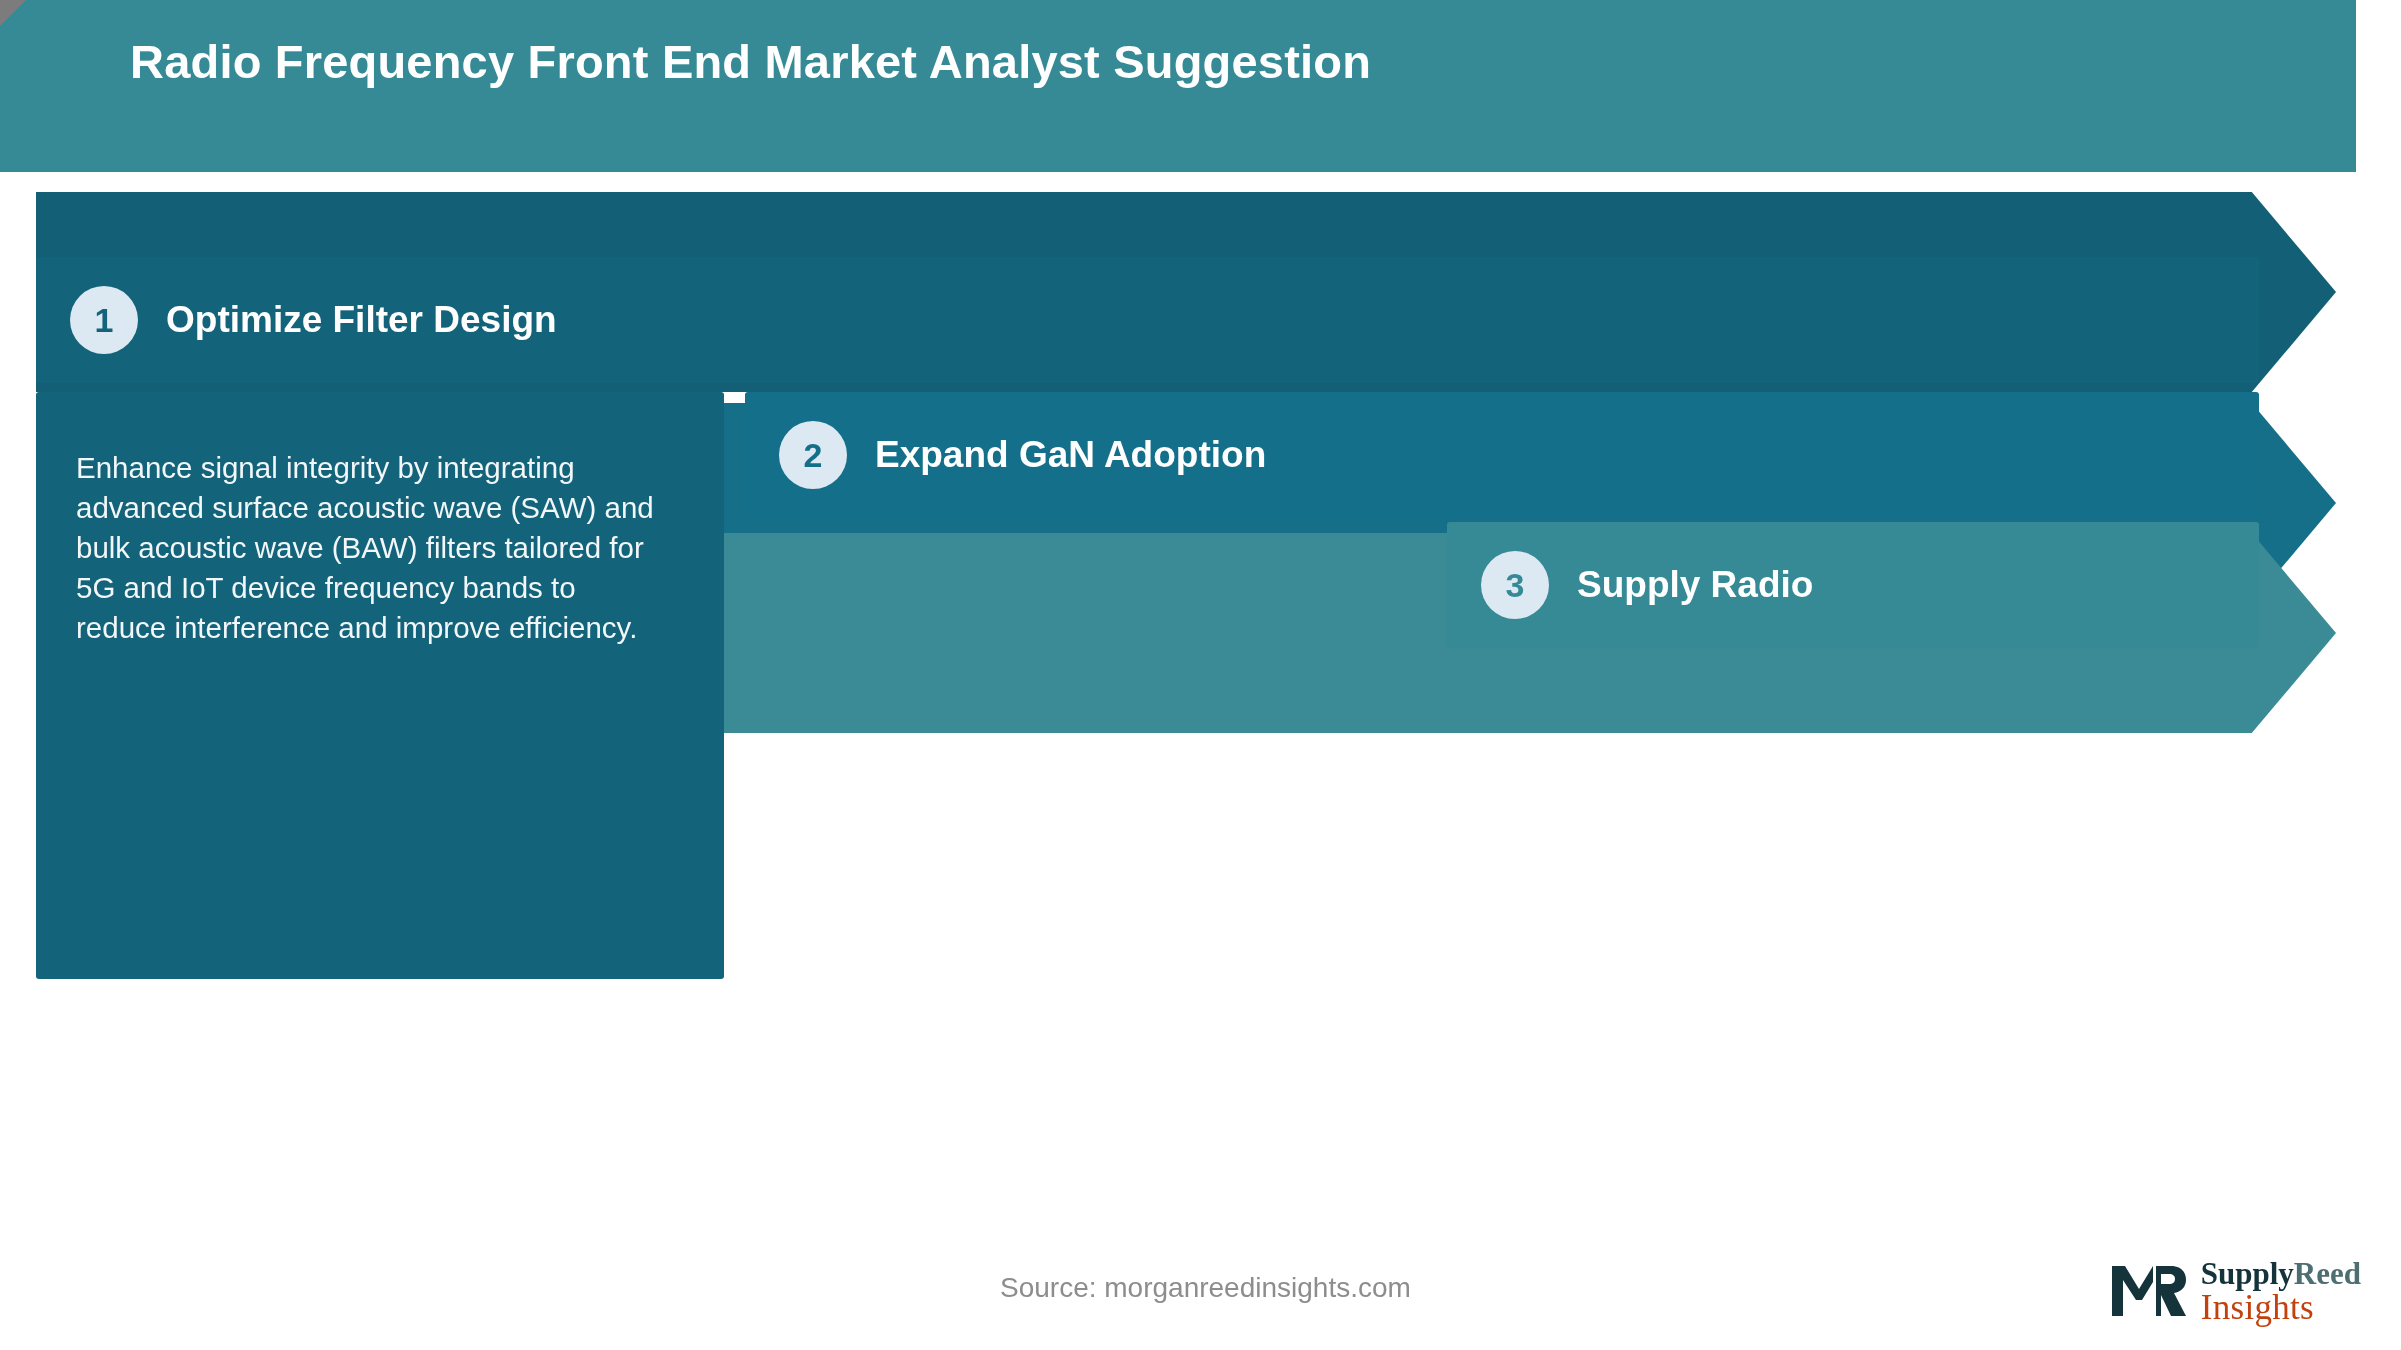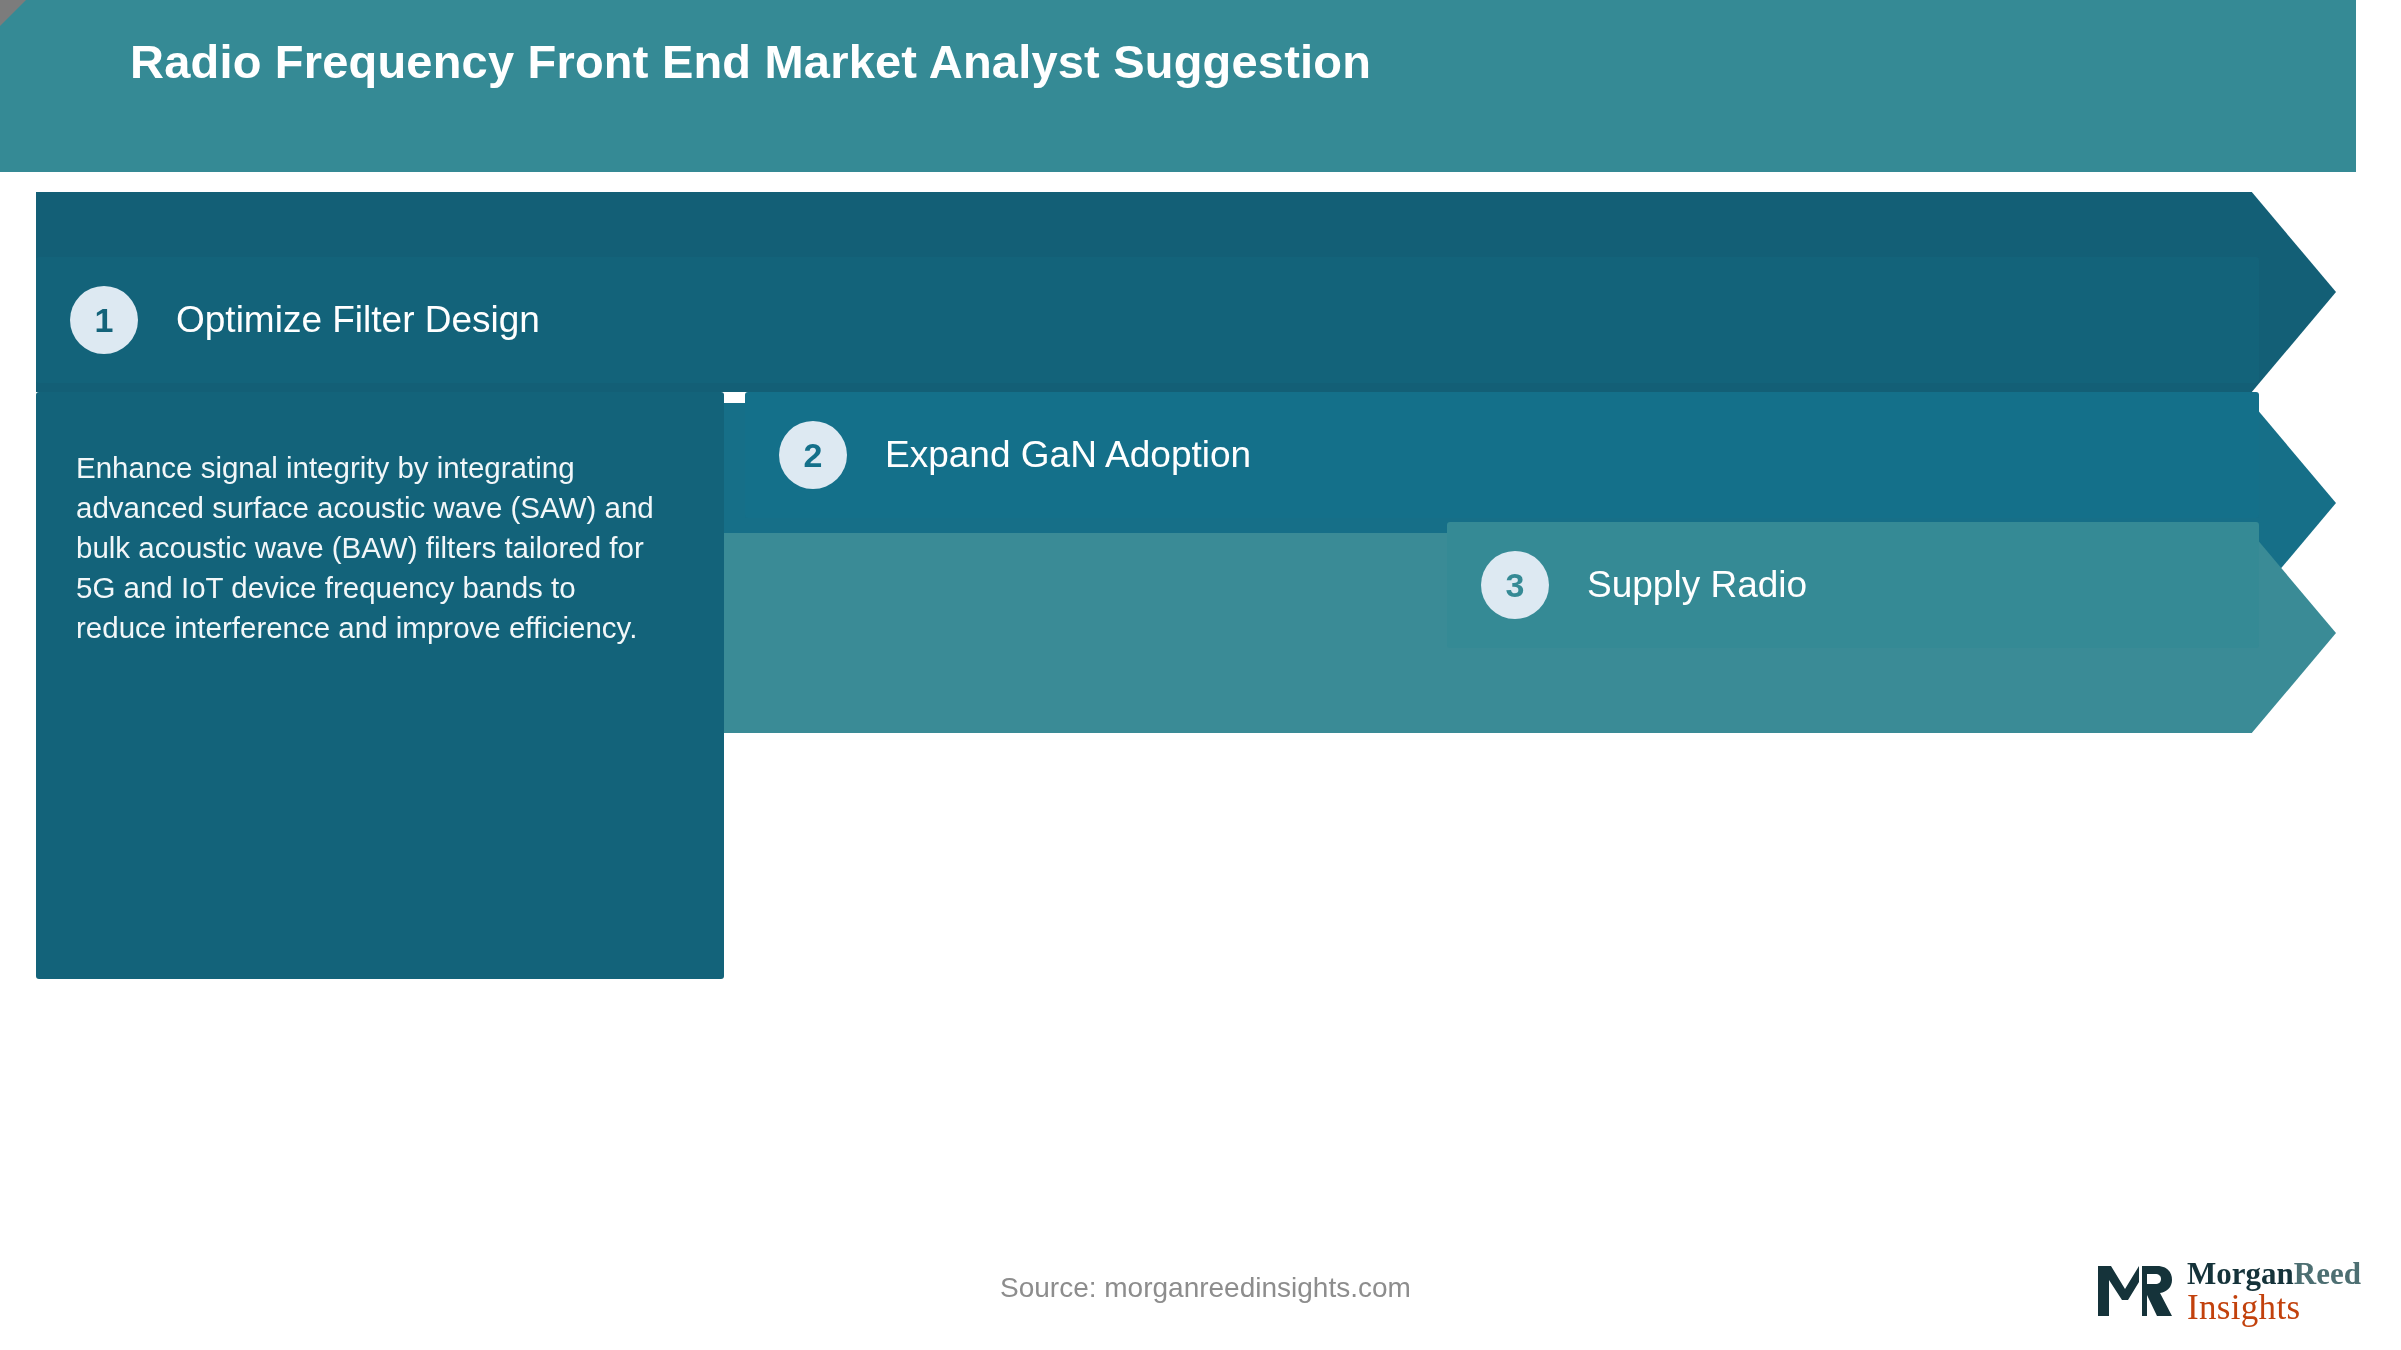--- a/index.html
+++ b/index.html
@@ -89,24 +89,24 @@
     border-radius: 50%;
     background: #dde9f2;
     display: flex;
     align-items: center;
     justify-content: center;
     font-size: 34px;
     font-weight: 600;
     flex: none;
   }
   .step-title {
-    margin-left: 38px;
+    margin-left: 28px;
     color: #ffffff;
     font-size: 37px;
-    font-weight: 400;
+    font-weight: 700;
     white-space: nowrap;
   }
 
   
   .step-card {
     position: absolute;
     z-index: 4;
     border-radius: 3px;
     box-sizing: border-box;
   }
@@ -208,19 +208,19 @@
 
   <div class="logo">
     <span class="logo-mark">
       <svg width="78" height="56" viewBox="0 0 78 56" aria-hidden="true">
         <path d="M3 54 L3 4 L16 4 L30 27 L44 4 L44 20 L33 38 L27 38 L14 18 L14 54 Z" fill="#15333a"></path>
         <path d="M47 4 L62 4 C72 4 77 10 77 18 C77 25 72 30 65 31 L77 54 L62 54 L52 33 L52 22 L60 22 C64 22 66 20 66 17 C66 14 64 12 60 12 L52 12 L52 54 L47 54 Z" fill="#15333a"></path>
       </svg>
     </span>
     <span class="logo-words">
       <span class="logo-row1">
-        <span class="logo-morgan">Morgan</span><span class="logo-reed">Reed</span>
+        <span class="logo-morgan">Supply</span><span class="logo-reed">Reed</span>
       </span>
       <span class="logo-insights">Insights</span>
     </span>
   </div>
 
 </div>
 
 </body></html>

